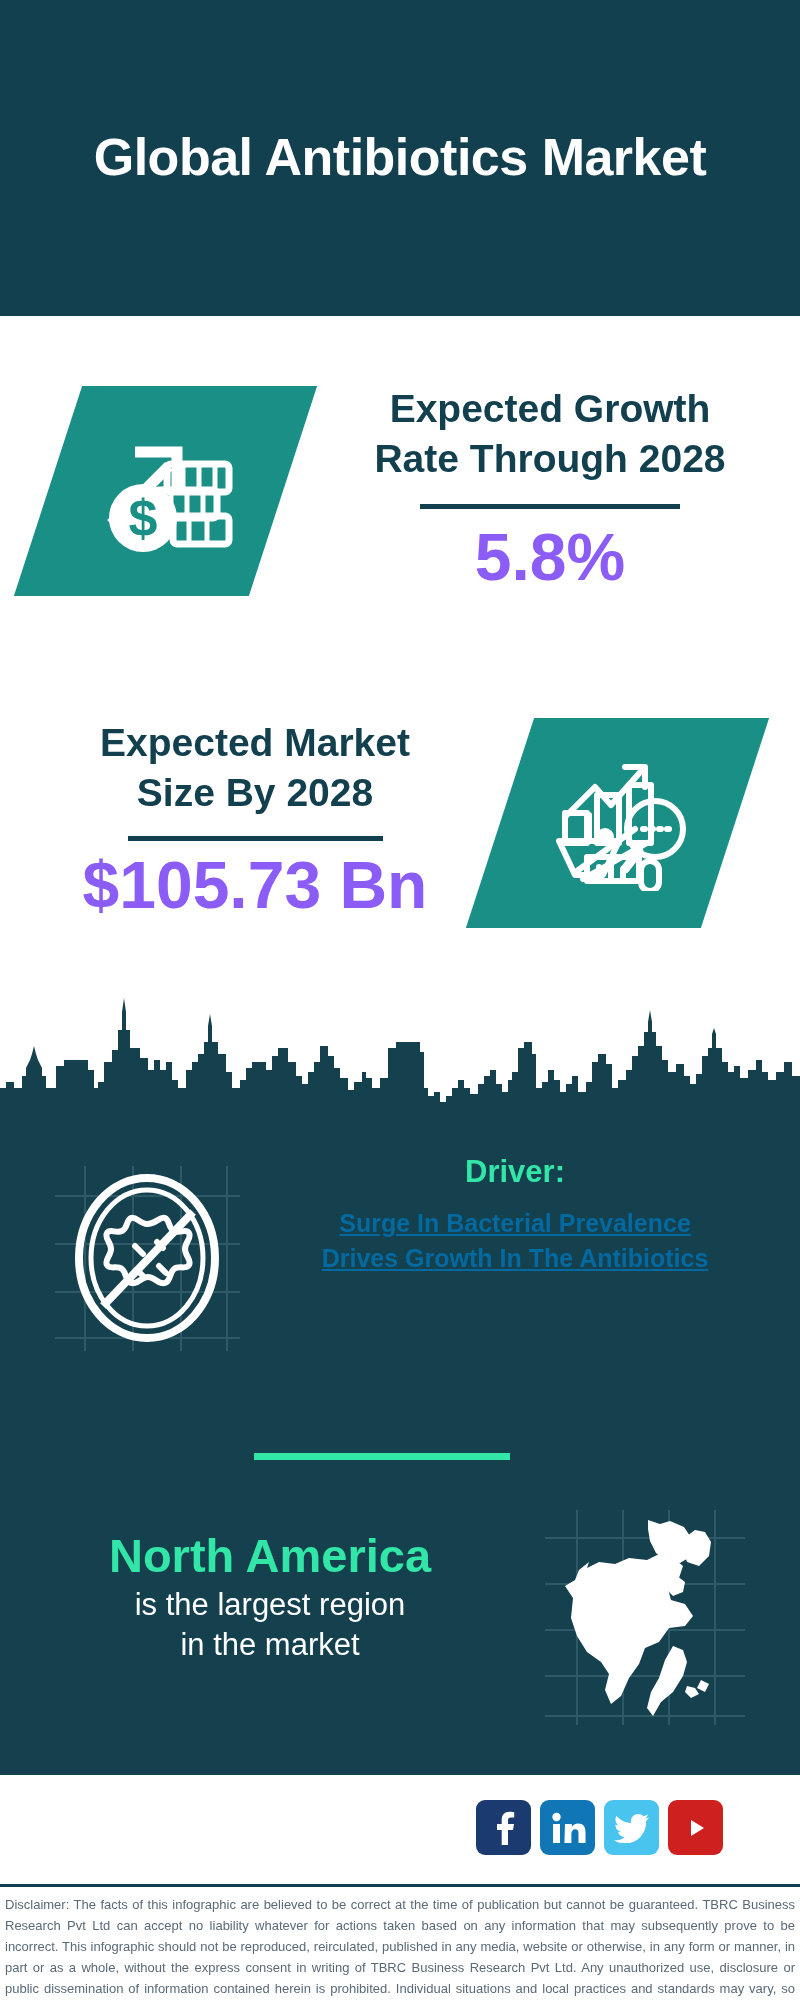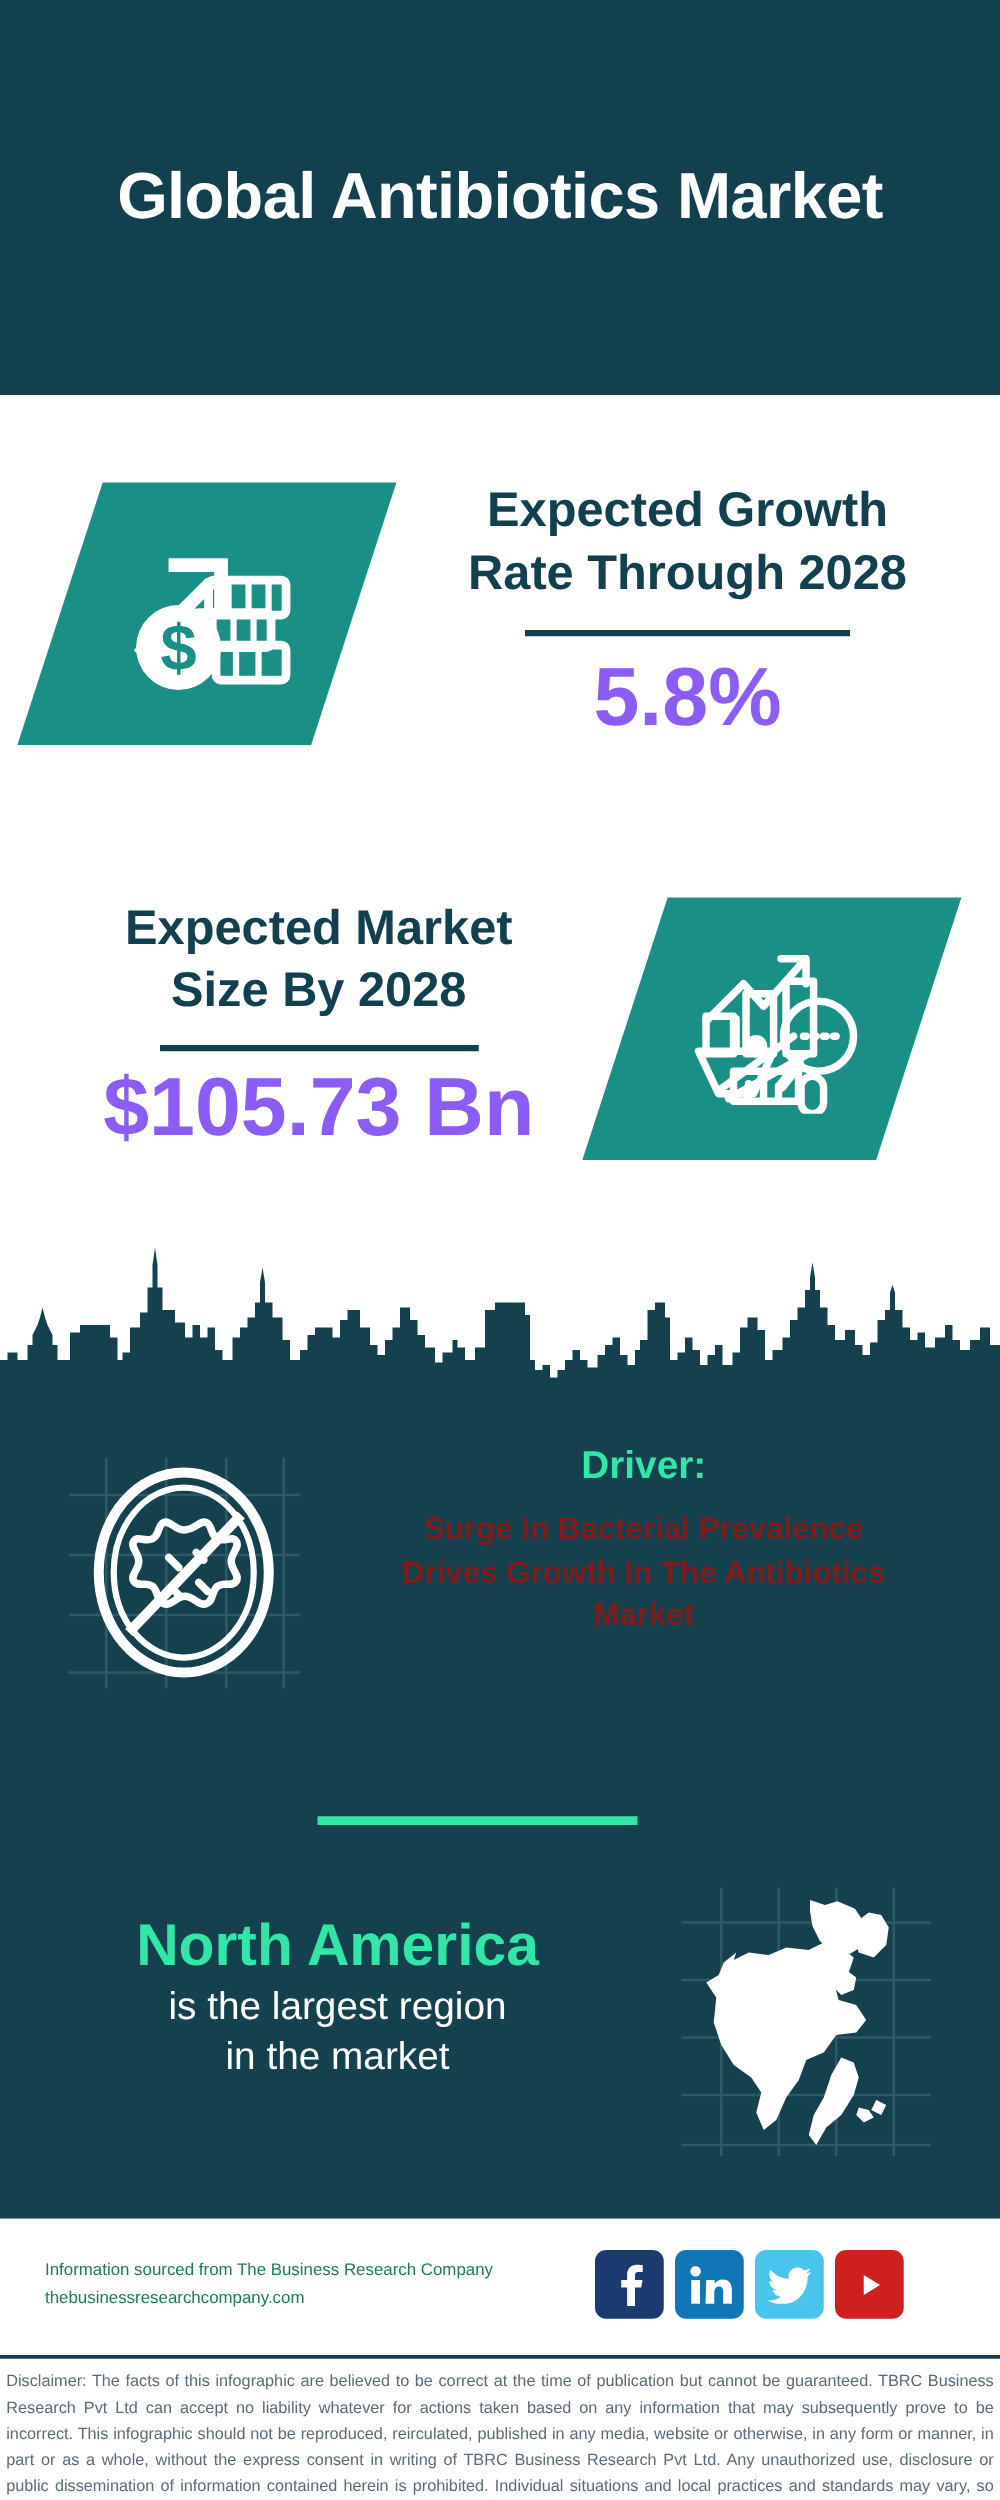--- a/index.html
+++ b/index.html
@@ -75,21 +75,21 @@
   
   .driver {
     position:absolute; left:0; top:1152px; width:800px; height:250px;
   }
   .driver-icon { position:absolute; left:55px; top:14px; width:185px; height:185px; }
   .driver-text { position:absolute; left:265px; top:0px; width:500px; text-align:center; }
   .driver-heading {
     color:#31e6a7; font-size:31px; font-weight:bold; line-height:1.3; margin-bottom:14px;
   }
   .driver-body {
-    color:#7f1d1d; font-size:25px; font-weight:bold; line-height:1.38;
+    color:#0369a1; font-size:25px; font-weight:bold; line-height:1.38;text-decoration:underline;
   }
 
   .mint-rule {
     position:absolute; left:254px; top:1453px; width:256px; height:7px;
     background:#31e6a7;
   }
 
   
   .region { position:absolute; left:0; top:1510px; width:800px; height:230px; }
   .region-text { position:absolute; left:35px; top:16px; width:470px; text-align:center; }
@@ -223,21 +223,20 @@
         <g stroke="#fff" stroke-width="6" fill="none" stroke-linecap="round">
           <path d="M92 58 c-7 0 -11 -8 -16 -6 c-5 2 -3 10 -9 13 c-6 3 -12 -3 -15 2 c-3 5 4 9 4 16 c0 7 -7 11 -4 16 c3 5 10 0 15 4 c5 4 3 12 9 14 c6 2 10 -6 17 -6 c7 0 11 8 17 6 c6 -2 4 -10 9 -14 c5 -4 12 1 15 -4 c3 -5 -4 -9 -4 -16 c0 -7 7 -11 4 -16 c-3 -5 -9 1 -15 -2 c-6 -3 -4 -11 -9 -13 c-5 -2 -9 6 -18 6 Z"></path>
           <path d="M80 80 l8 8 M102 76 l6 6 M82 104 l7 7 M104 100 l7 7"></path>
         </g>
       </svg>
     </div>
     <div class="driver-text">
       <div class="driver-heading">Driver:</div>
       <div class="driver-body">Surge In Bacterial Prevalence</div>
       <div class="driver-body">Drives Growth In The Antibiotics</div>
-      <div class="driver-body">Market</div>
     </div>
   </div>
 
   <div class="mint-rule"></div>
 
   <div class="region">
     <div class="region-text">
       <div class="region-name">North America</div>
       <div class="region-sub">is the largest region</div>
       <div class="region-sub">in the market</div>
@@ -252,26 +251,20 @@
         <path fill="#ffffff" d="M150 20 l10 2 l6 10 l-2 14 l-10 10 l-12 -4 l-4 -12 l4 -14 Z"></path>
         <path fill="#ffffff" d="M42 58 l12 -6 l16 2 l14 -6 l18 2 l12 -6 l14 4 l10 8 l-4 12 l-12 8 l4 14 l14 4 l8 12 l-8 10 l-16 2 l-10 14 l-14 6 l-6 16 l-10 14 l-8 18 l-10 8 l-6 -14 l4 -16 l-8 -12 l-14 -10 l-10 -16 l-6 -18 l2 -20 l-8 -12 l10 -6 l4 -10 l10 -8 Z"></path>
         <path fill="#ffffff" d="M128 136 l10 4 l4 12 l-4 14 l-10 16 l-12 10 l-8 14 l-6 -8 l4 -16 l8 -14 l6 -18 l8 -14 Z"></path>
         <path fill="#ffffff" d="M142 176 l8 2 l4 6 l-8 4 l-6 -6 Z"></path>
         <path fill="#ffffff" d="M156 170 l8 4 l-4 8 l-8 -4 Z"></path>
         <path fill="#ffffff" d="M122 70 l10 -4 l8 6 l-2 10 l-10 4 l-8 -8 Z"></path>
       </svg>
     </div>
   </div>
 
-  <div class="footer">
-    <div class="footer-text">
-      <span class="footer-line">Information sourced from The Business Research Company</span>
-      <span class="footer-line">thebusinessresearchcompany.com</span>
-    </div>
-  </div>
 
   <div class="social">
     <div class="social-icon sc-fb">
       <svg width="30" height="34" viewBox="0 0 30 34">
           <path fill="#fff" d="M19 34 V19 h5 l1 -6 h-6 v-3.4 c0 -1.8 .5 -3 3 -3 h3.2 V1.2 C24.6 1 22.7 .8 20.5 .8 c-4.6 0 -7.8 2.8 -7.8 8 V13 H8 v6 h4.7 v15 Z"></path>
         </svg>
     </div>
     <div class="social-icon sc-li">
       <svg width="36" height="32" viewBox="0 0 36 32">
         <rect x="3" y="12" width="7" height="19" fill="#fff"></rect>

